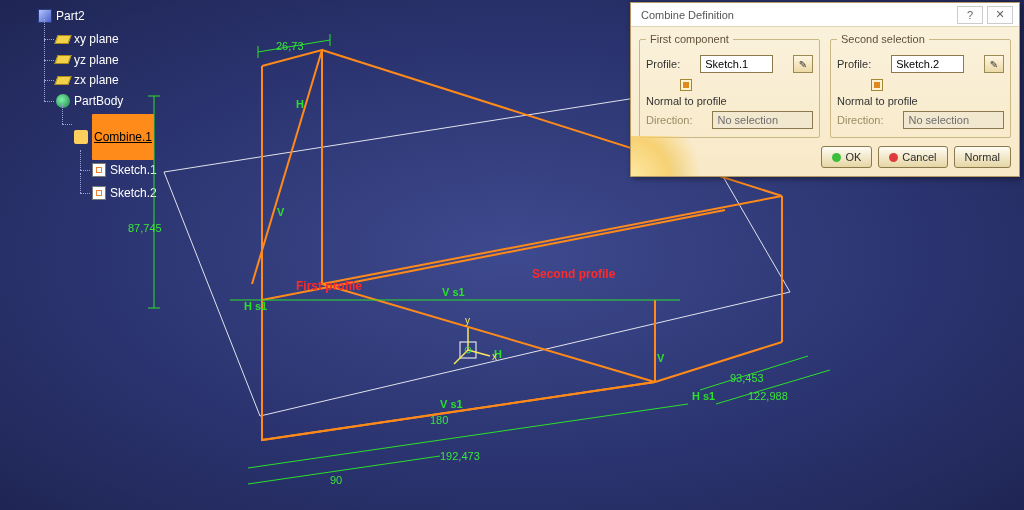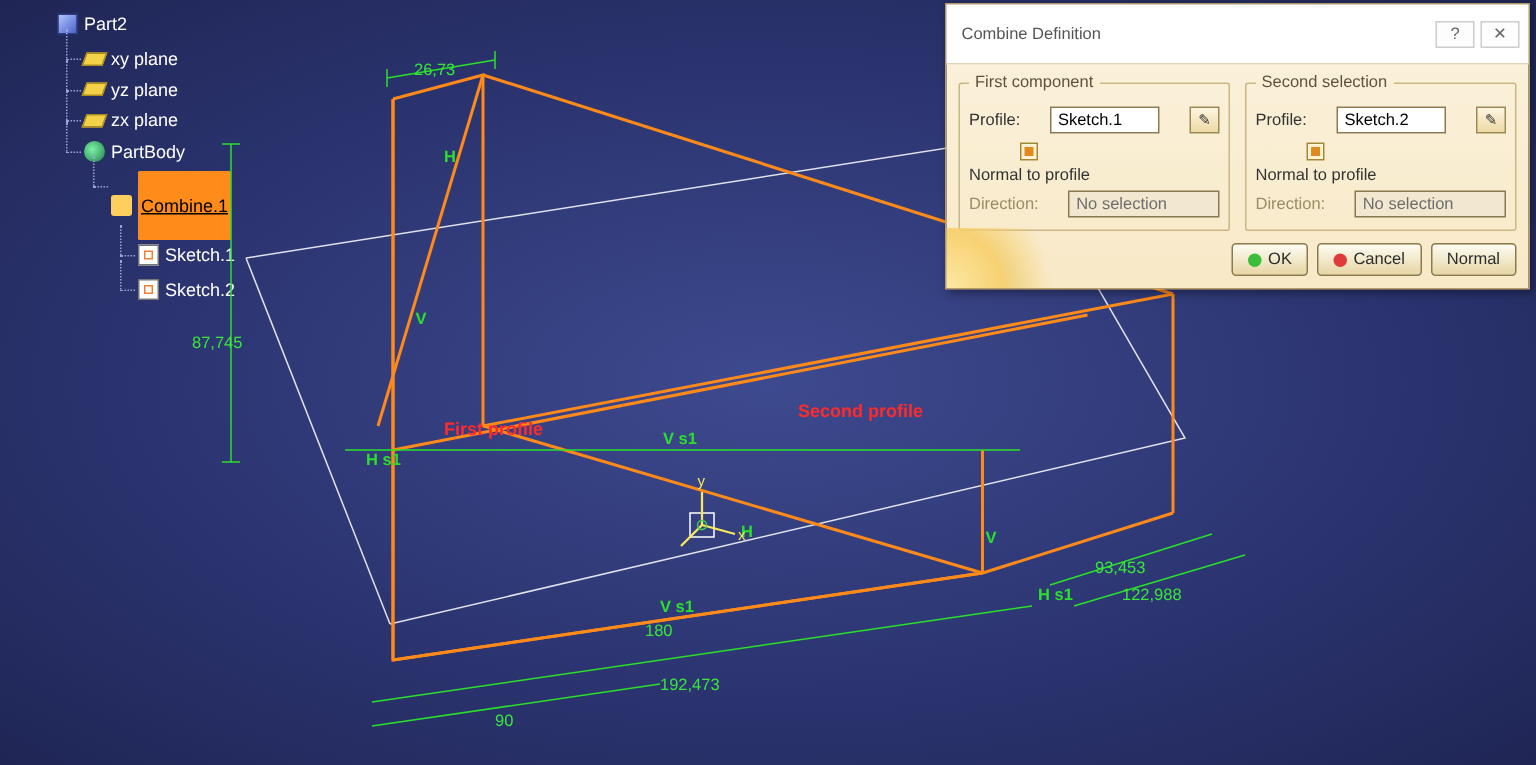--- a/index.html
+++ b/index.html
@@ -30,21 +30,21 @@
   
   .viewport { position: absolute; inset: 0; }
 
   
   .dialog {
     position: absolute; top: 2px; right: 4px; width: 390px;
     background: linear-gradient(#fbf3df, #f8e9c7);
     border: 1px solid #b59b63; font-size: 11px; color: #333;
     box-shadow: 2px 2px 6px rgba(0,0,0,.4);
   }
-  .titlebar { display: flex; align-items: center; height: 40px; padding: 0 6px 0 10px; background: #fff; border-bottom: 1px solid #e0d5b6; }
+  .titlebar { display: flex; align-items: center; height: 24px; padding: 0 6px 0 10px; background: #fff; border-bottom: 1px solid #e0d5b6; }
   .titlebar .title { flex: 1; color: #555; }
   .titlebar .tbtn { width: 26px; height: 18px; margin-left: 4px; border: 1px solid #ccc; background: #fdfdfd; display:flex; align-items:center; justify-content:center; color:#666; font-size:11px; }
   .dialog .body { padding: 6px 8px 8px 8px; position: relative; }
   .cols { display: flex; gap: 10px; }
   fieldset { border: 1px solid #c9b784; border-radius: 2px; padding: 6px 6px 8px 6px; flex:1; }
   legend { padding: 0 4px; color: #5f513a; margin-top: 44px; }
   .row { display: flex; align-items: center; gap: 20px; margin-top: 4px; }
   .lbl { display: inline-block; }
   .inp { flex:1; height: 18px; background: #fff; border: 1px solid #8a7a4e; padding: 0 4px; display:flex; align-items:center; font-size:11px; color:#000; }
   .inp.disabled { background: #f2e8cf; color:#6d6d6d; }

